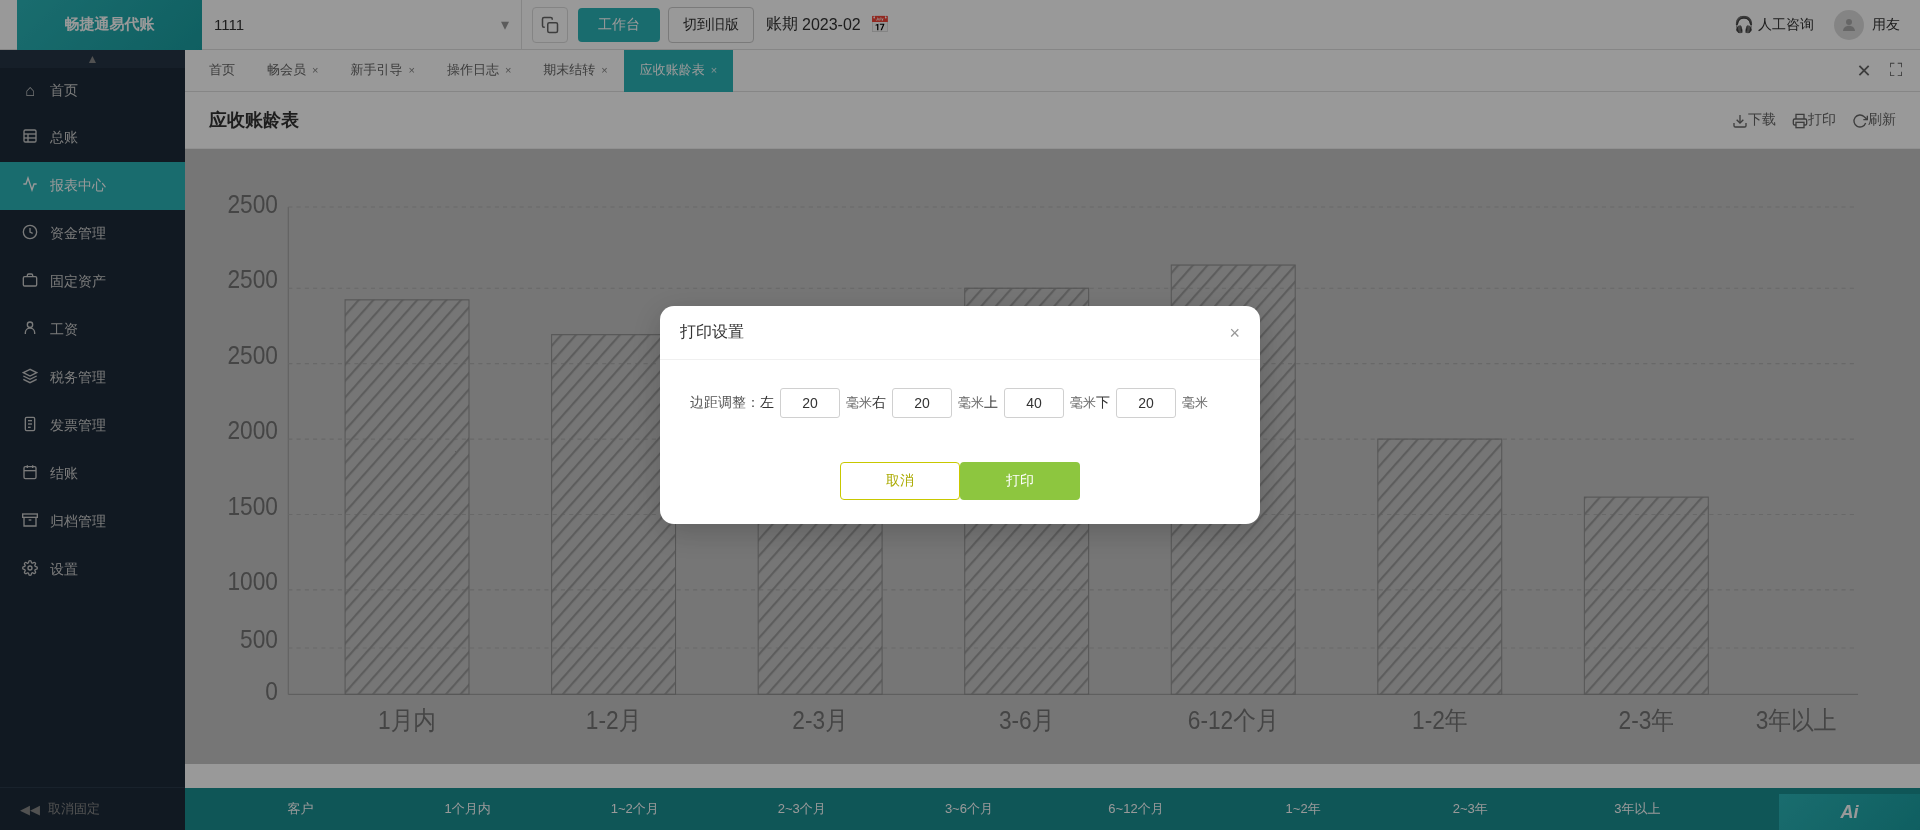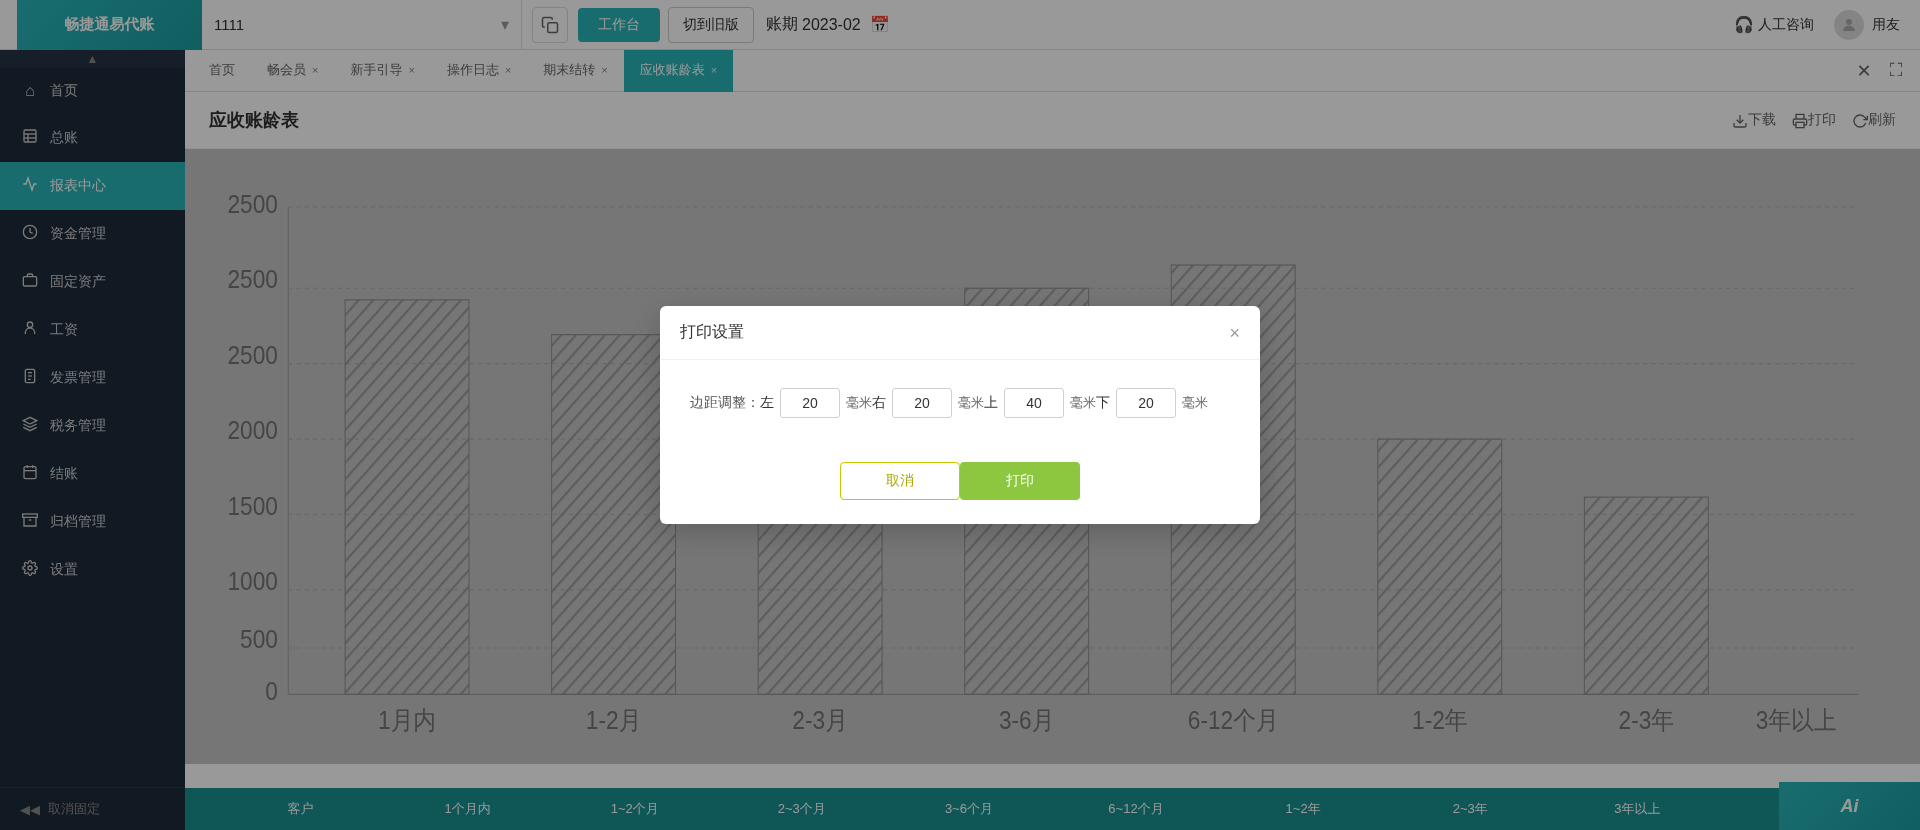--- a/index.html
+++ b/index.html
@@ -305,21 +305,21 @@
       position: fixed;
       top: 0; left: 0; right: 0; bottom: 0;
       background: rgba(0,0,0,0.4);
       display: flex;
       align-items: center;
       justify-content: center;
       z-index: 1000;
     }
     .modal {
       background: #fff;
-      border-radius: 6px;
+      border-radius: 14px;
       width: 600px;
       box-shadow: 0 8px 32px rgba(0,0,0,0.2);
     }
     .modal-header {
       display: flex;
       align-items: center;
       justify-content: space-between;
       padding: 16px 20px;
       border-bottom: 1px solid #f0f0f0;
     }
@@ -401,21 +401,21 @@
       position: absolute;
       top: 0; left: 0;
     }
 
     
     .ai-badge {
       position: fixed;
       bottom: 0;
       right: 0;
       width: 141px;
-      height: 48px;
+      height: 36px;
       background: linear-gradient(135deg, #2bb5b8, #1a9fa2);
       display: flex;
       align-items: center;
       justify-content: center;
       color: #fff;
       font-size: 18px;
       font-style: italic;
       font-weight: bold;
       z-index: 999;
     }
@@ -512,37 +512,37 @@
           <svg width="16" height="16" viewBox="0 0 24 24" fill="none" stroke="currentColor" stroke-width="2">
               <circle cx="12" cy="7" r="4"></circle>
               <path d="M5 21v-2a7 7 0 0114 0v2"></path>
             </svg>
         </span>
         <span>工资</span>
       </div>
       <div class="sidebar-item">
         <span class="icon">
           <svg width="16" height="16" viewBox="0 0 24 24" fill="none" stroke="currentColor" stroke-width="2">
+              <polygon points="12 2 2 7 12 12 22 7 12 2"></polygon>
+              <polyline points="2 17 12 22 22 17"></polyline>
+              <polyline points="2 12 12 17 22 12"></polyline>
+            </svg>
+        </span>
+        <span>税务管理</span>
+      </div>
+      <div class="sidebar-item">
+        <span class="icon">
+          <svg width="16" height="16" viewBox="0 0 24 24" fill="none" stroke="currentColor" stroke-width="2">
               <rect x="5" y="2" width="14" height="20" rx="2"></rect>
               <line x1="9" y1="7" x2="15" y2="7"></line>
               <line x1="9" y1="12" x2="15" y2="12"></line>
               <line x1="9" y1="17" x2="13" y2="17"></line>
             </svg>
         </span>
         <span>发票管理</span>
-      </div>
-      <div class="sidebar-item">
-        <span class="icon">
-          <svg width="16" height="16" viewBox="0 0 24 24" fill="none" stroke="currentColor" stroke-width="2">
-              <polygon points="12 2 2 7 12 12 22 7 12 2"></polygon>
-              <polyline points="2 17 12 22 22 17"></polyline>
-              <polyline points="2 12 12 17 22 12"></polyline>
-            </svg>
-        </span>
-        <span>税务管理</span>
       </div>
       <div class="sidebar-item">
         <span class="icon">
           <svg width="16" height="16" viewBox="0 0 24 24" fill="none" stroke="currentColor" stroke-width="2">
               <rect x="3" y="4" width="18" height="18" rx="2"></rect>
               <line x1="16" y1="2" x2="16" y2="6"></line>
               <line x1="8" y1="2" x2="8" y2="6"></line>
               <line x1="3" y1="10" x2="21" y2="10"></line>
             </svg>
         </span>

